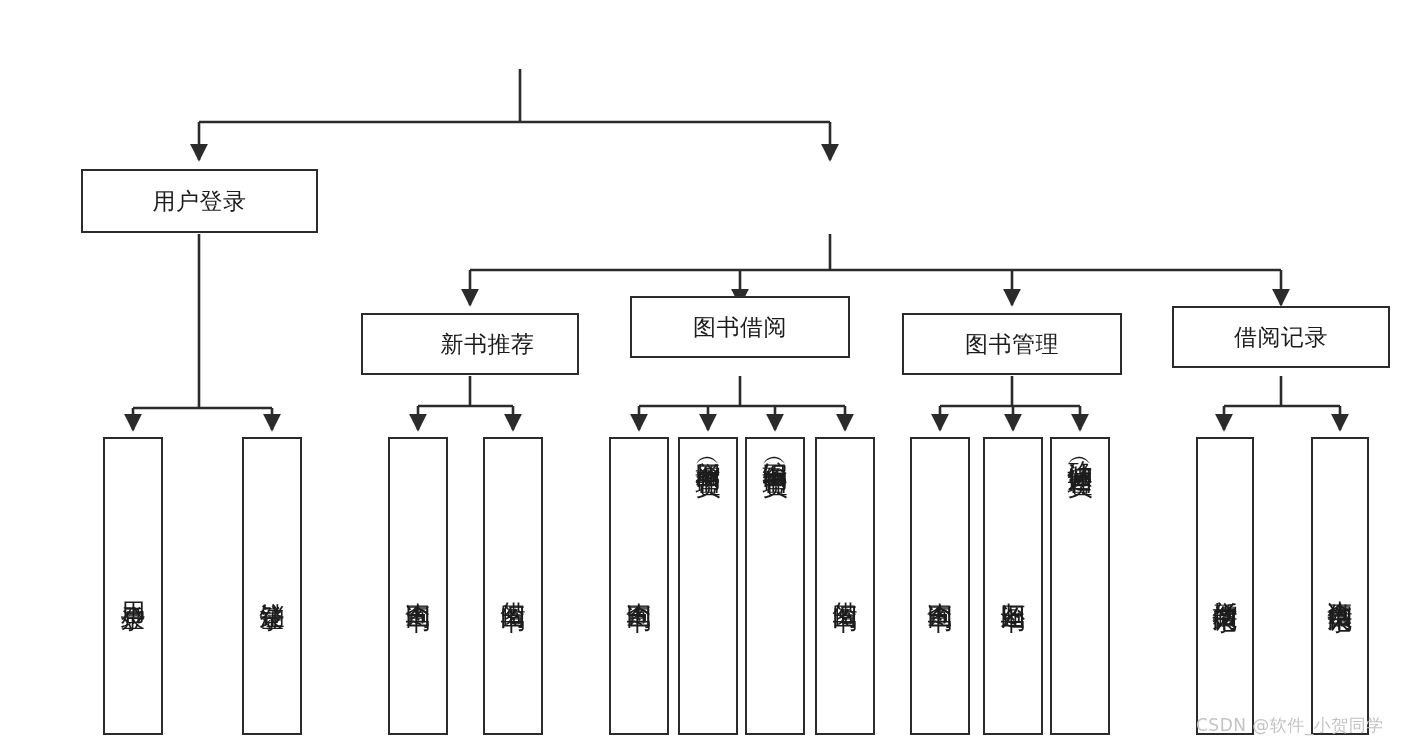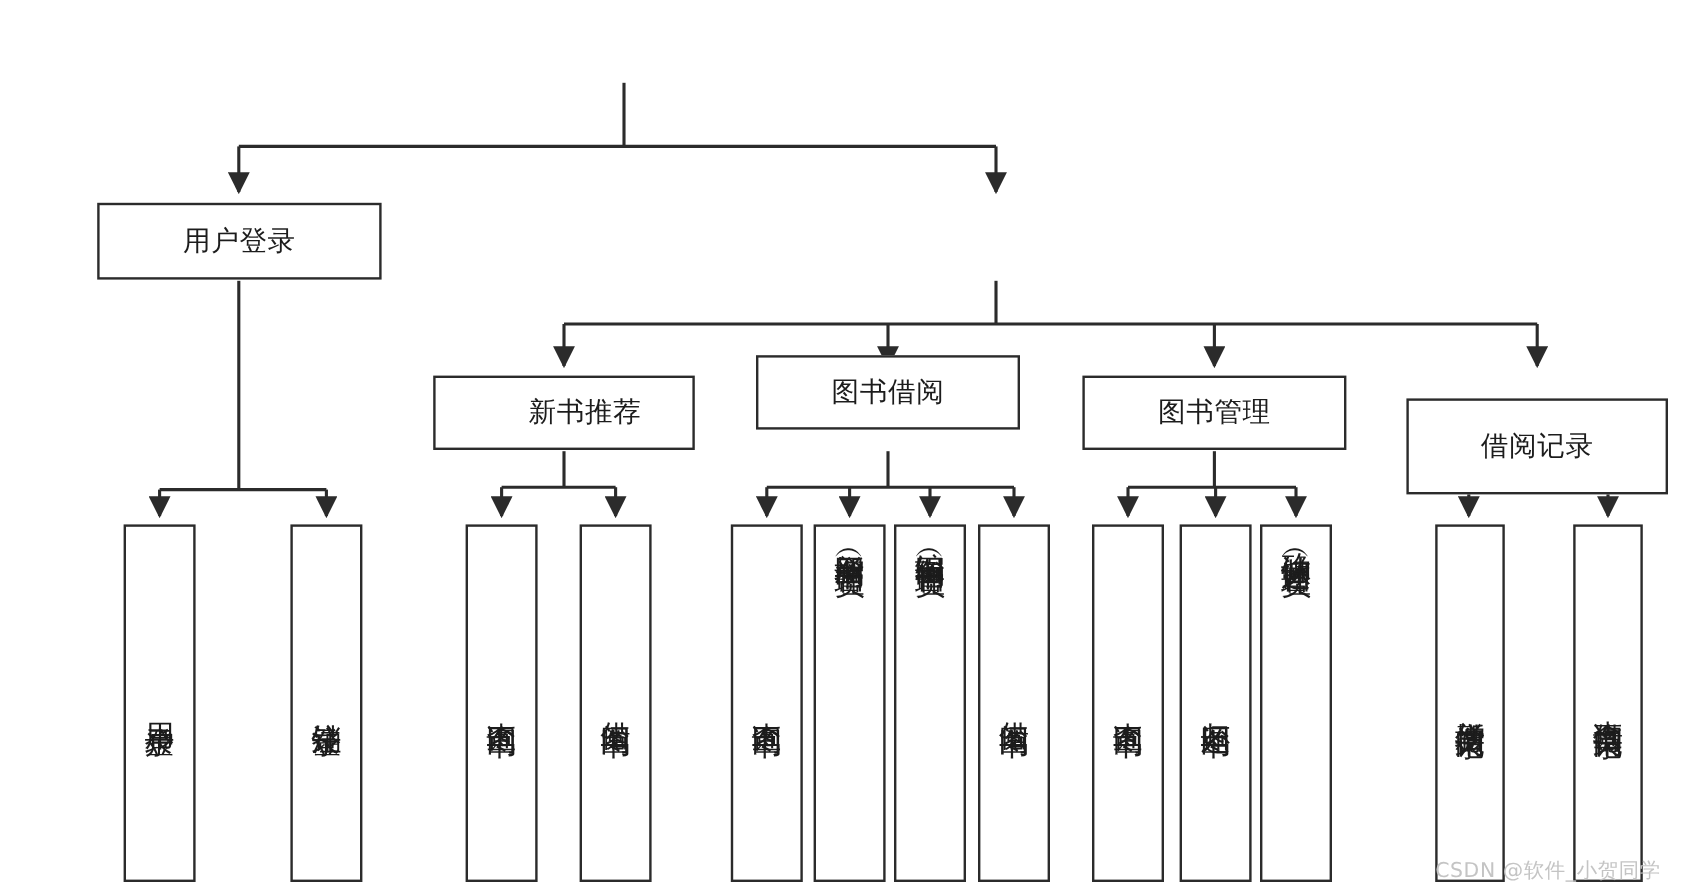--- a/index.html
+++ b/index.html
@@ -137,21 +137,21 @@
 
   <div class="node horizontal" style="left:361px; top:313px; width:218px; height:62px;padding-left:35px;">
     <span class="node-label">新书推荐</span>
   </div>
   <div class="node horizontal" style="left:630px; top:296px; width:220px; height:62px;">
     <span class="node-label">图书借阅</span>
   </div>
   <div class="node horizontal" style="left:902px; top:313px; width:220px; height:62px;">
     <span class="node-label">图书管理</span>
   </div>
-  <div class="node horizontal" style="left:1172px; top:332px; width:218px; height:80px;">
+  <div class="node horizontal" style="left:1172px; top:306px; width:218px; height:62px;">
     <span class="node-label">借阅记录</span>
   </div>
 
   <div class="node vertical centered" style="left:103px; top:437px; width:60px; height:298px;">
     <span class="node-label">用户登录</span>
   </div>
   <div class="node vertical centered" style="left:242px; top:437px; width:60px; height:298px;">
     <span class="node-label">注销登录</span>
   </div>
 

